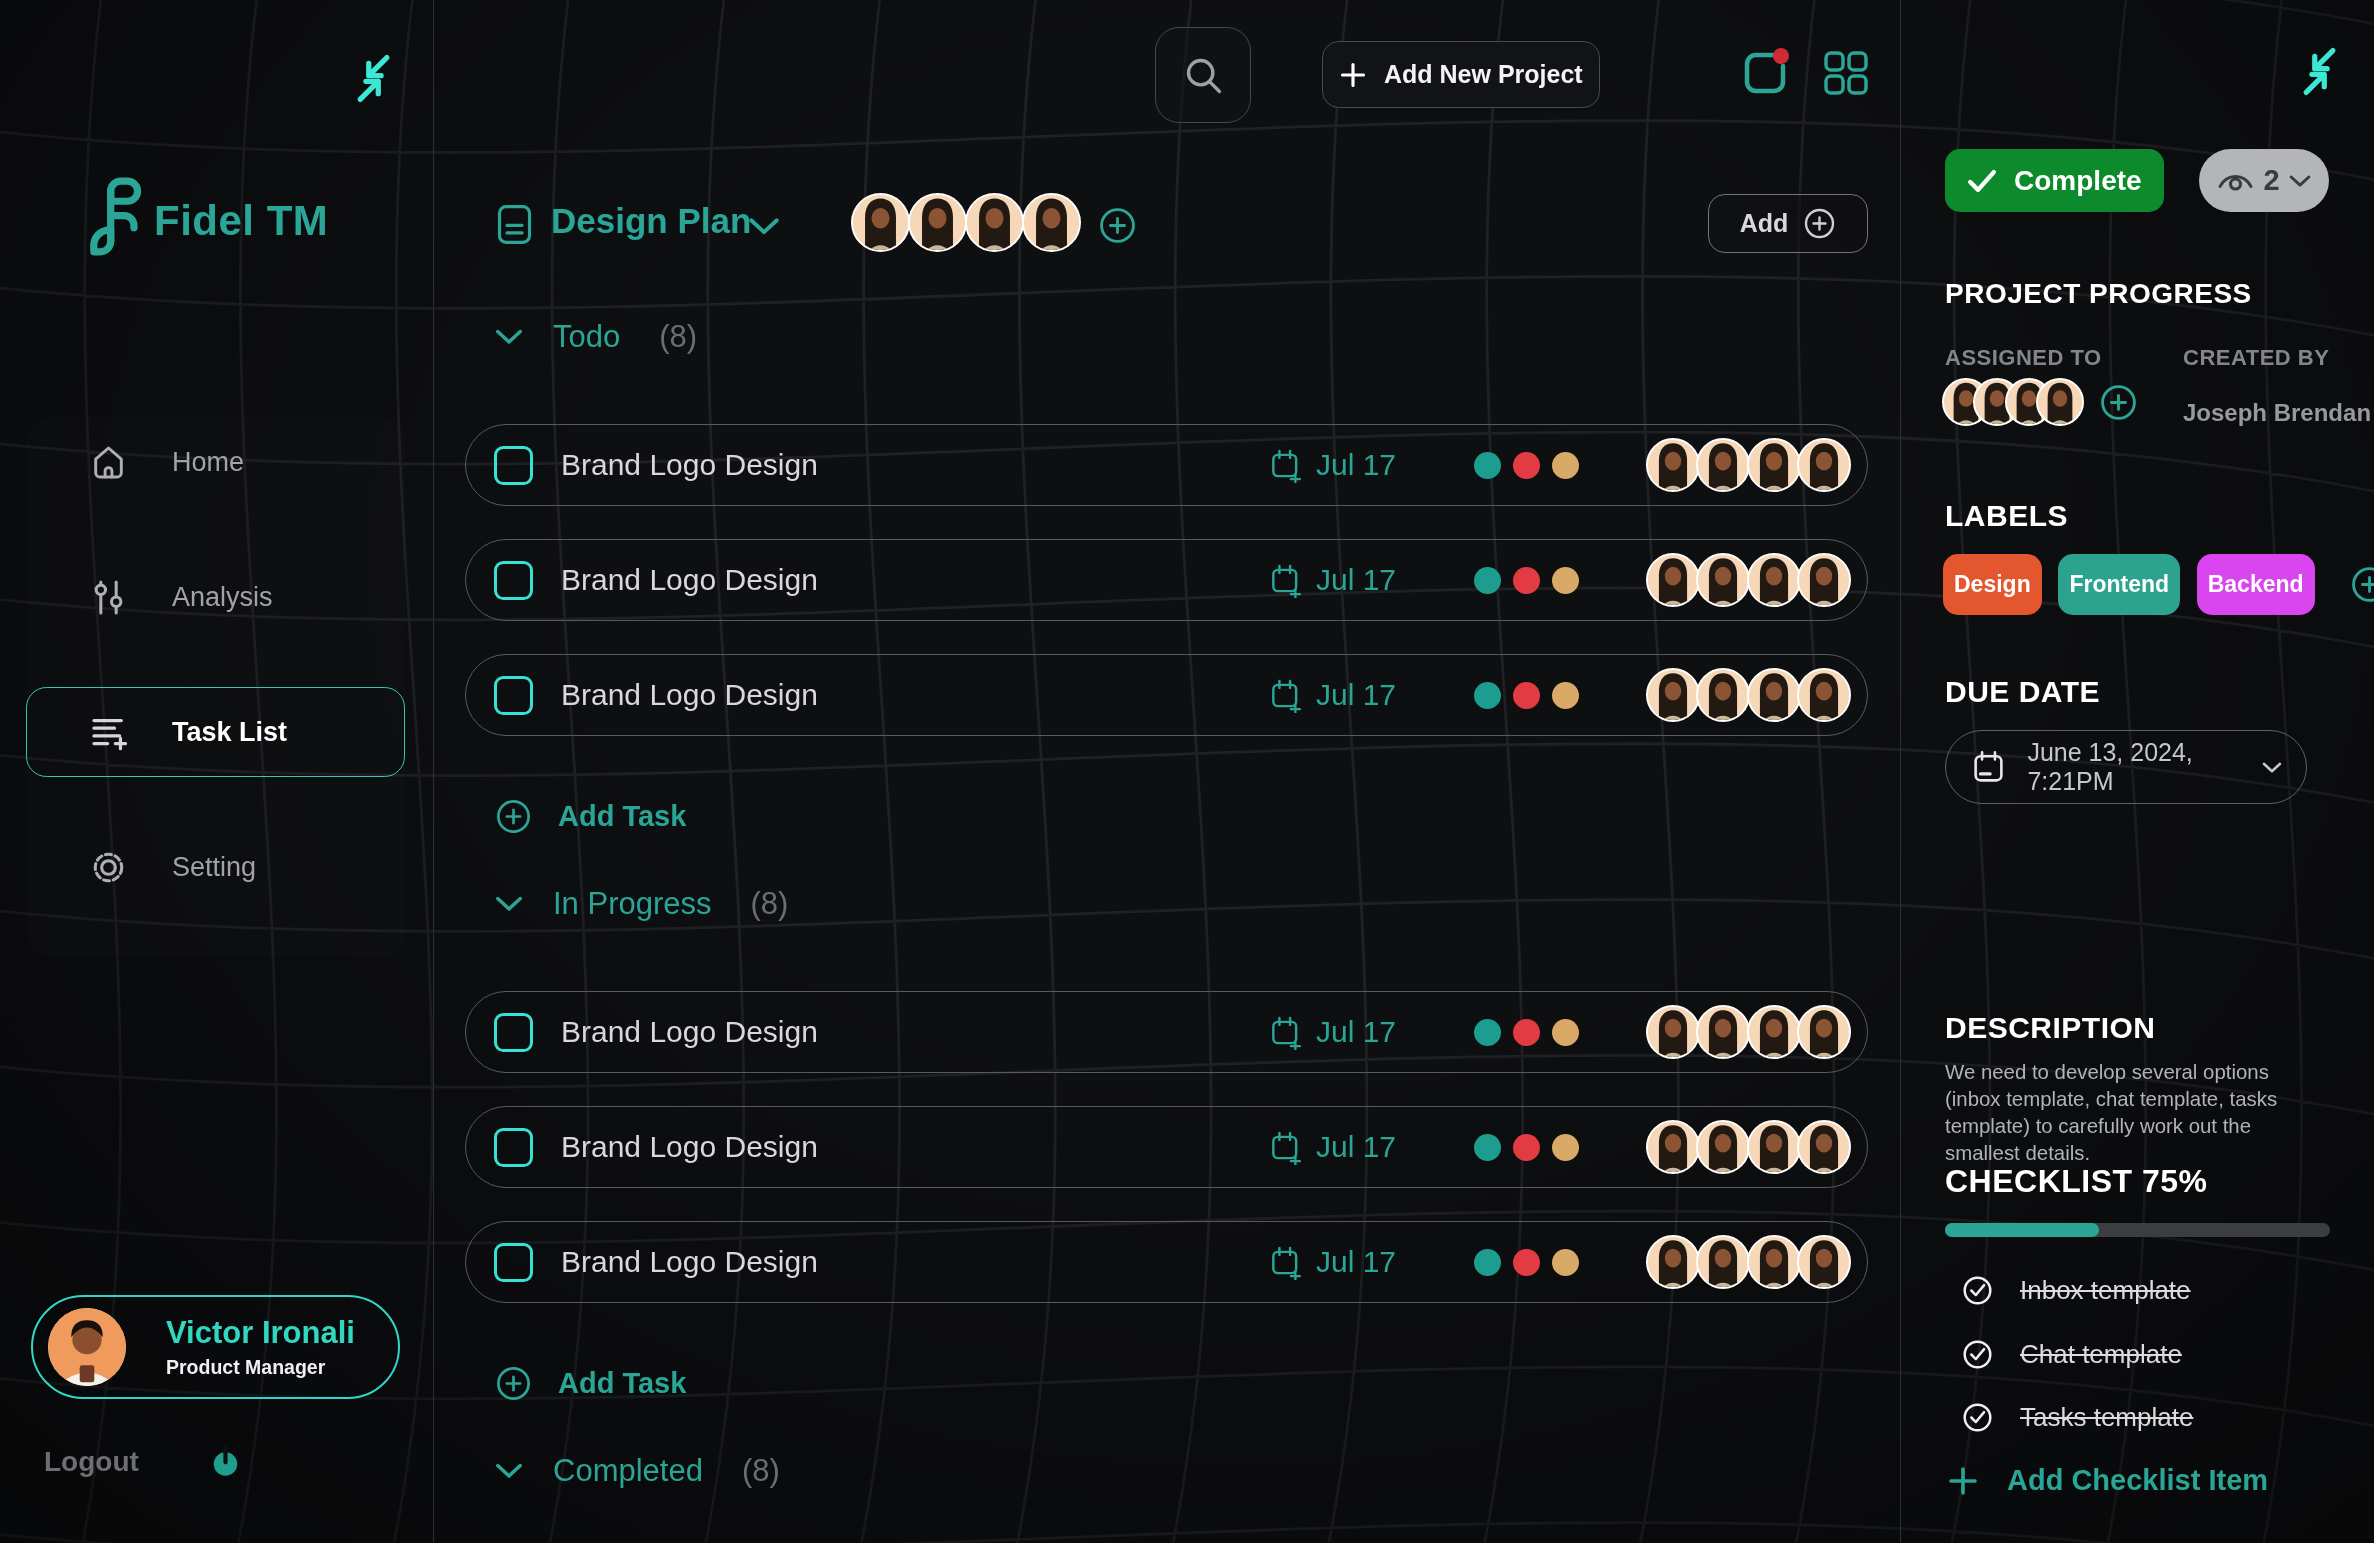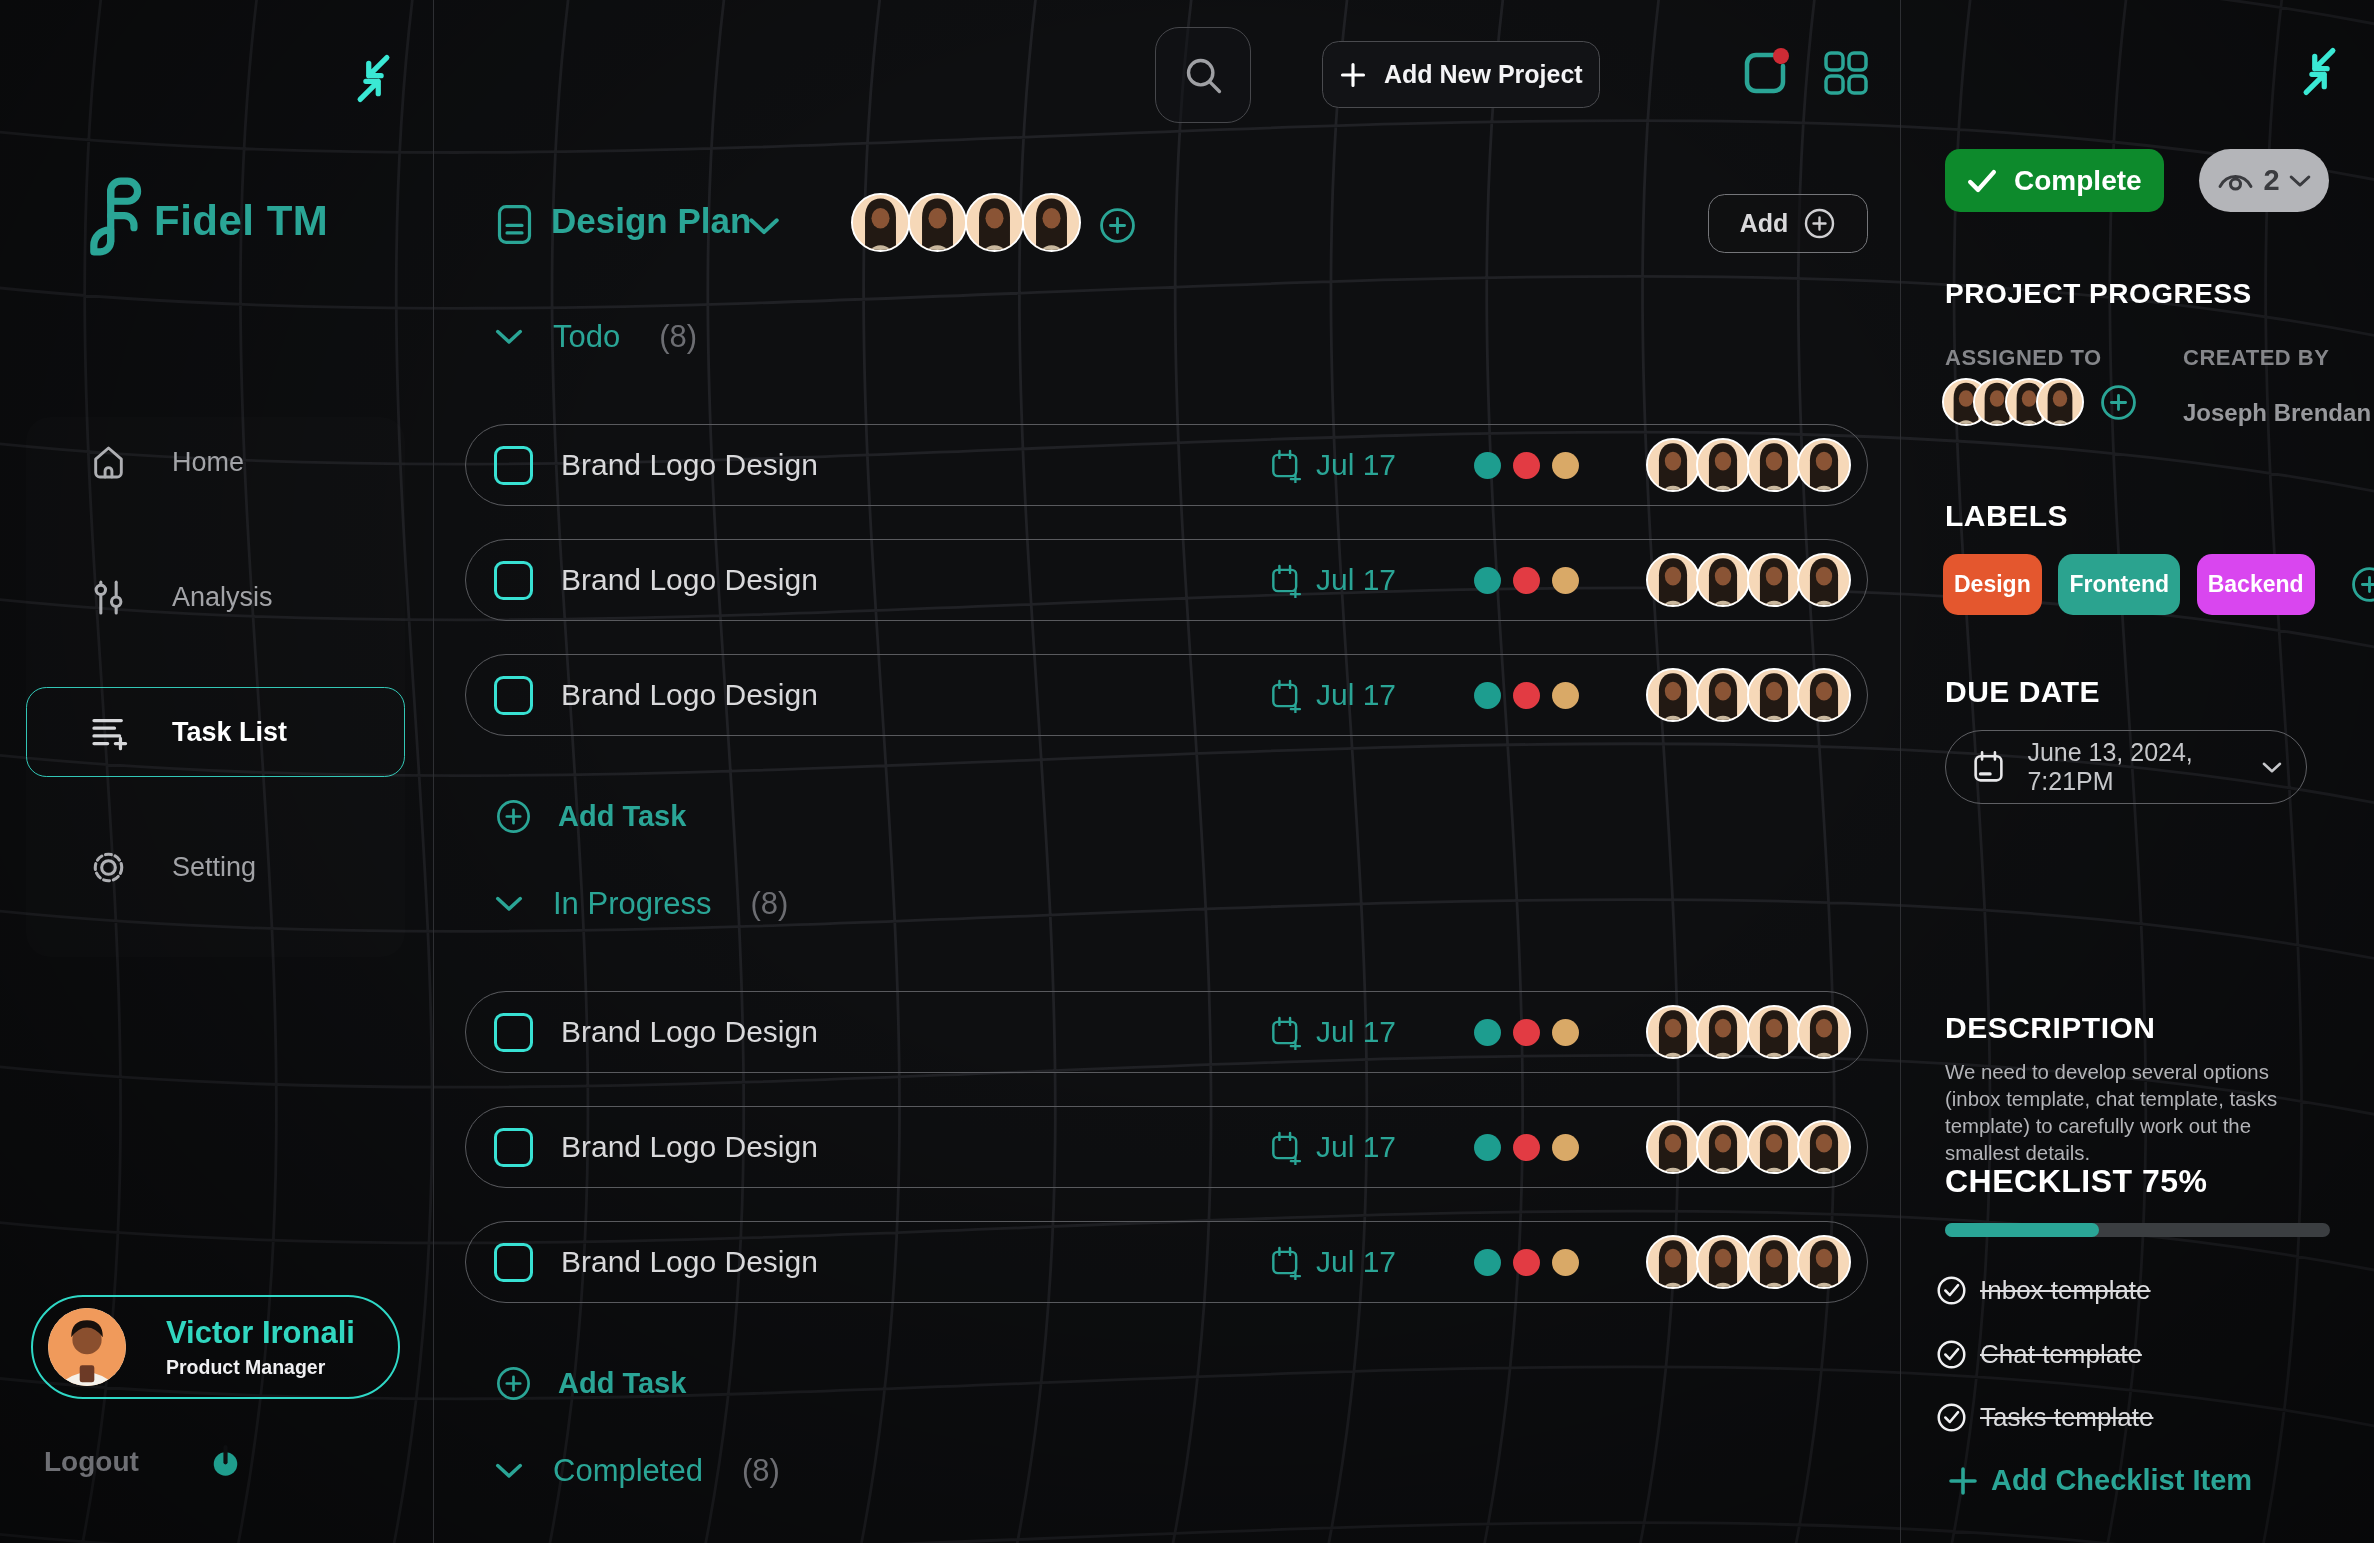--- a/index.html
+++ b/index.html
@@ -114,24 +114,24 @@
   .due-pill{left:44px;top:730px;width:362px;height:74px;border:1.4px solid #5f6064;border-radius:37px;
     display:flex;align-items:center;padding:0 24px;gap:20.4px;box-sizing:border-box;cursor:pointer}
   .due-pill .cal{width:37px;height:37px;color:#e8e8ea;flex:none}
   .due-value{font-size:25px;color:#c6c7ca}
   .due-pill .chev{width:24px;height:15px;color:#c6c7ca;margin-left:auto}
   .h-desc{left:44px;top:1011px;font-size:30px}
   .desc-text{position:absolute;left:44px;top:1059px;width:351px;font-size:20.4px;line-height:1.33;color:#b2b3b7}
   .h-check{left:44px;top:1163px;font-size:32px}
   .progress{position:absolute;left:44px;top:1223px;width:385px;height:14px;border-radius:7.4px;background:#3b3e41}
   .progress-fill{height:100%;border-radius:7.4px;background:#2aa596}
-  .ck-item{position:absolute;left:34px;display:flex;align-items:center;gap:12px}
+  .ck-item{position:absolute;left:60px;display:flex;align-items:center;gap:26px}
   .ck-item svg{width:33px;height:33px;color:#f0f0f2;cursor:pointer}
   .ck-label{font-size:26px;color:#dcdcde;text-decoration:line-through}
-  .add-check{position:absolute;left:46px;top:1464px;display:flex;align-items:center;gap:12px;cursor:pointer}
+  .add-check{position:absolute;left:46px;top:1464px;display:flex;align-items:center;gap:28px;cursor:pointer}
   .add-check svg{width:32px;height:32px;color:#2aa596}
   .add-check-label{font-size:29px;font-weight:700;color:#2aa596}
 </style>
 </head>
 <body>
 
 <svg width="0" height="0" style="position:absolute">
   <defs>
     <symbol id="av-w" viewBox="0 0 64 64">
       <circle cx="32" cy="32" r="32" fill="#F6D8B8"></circle>

